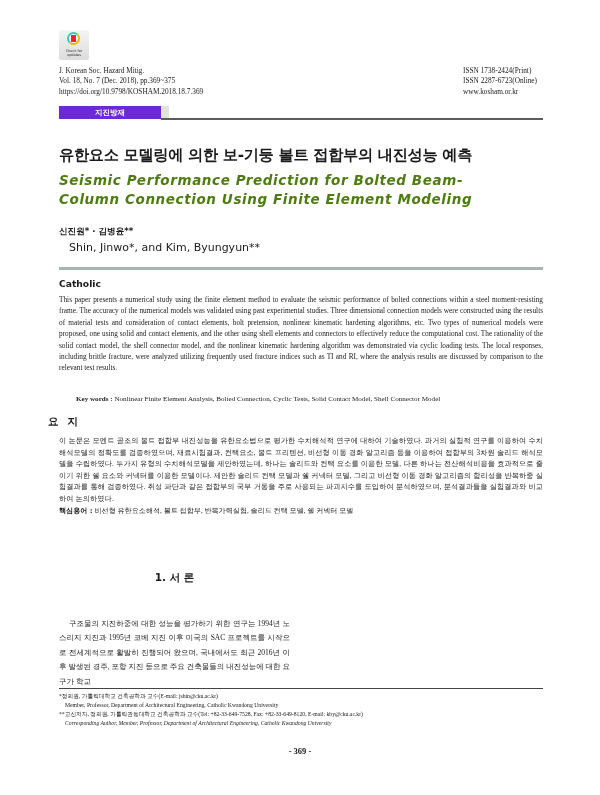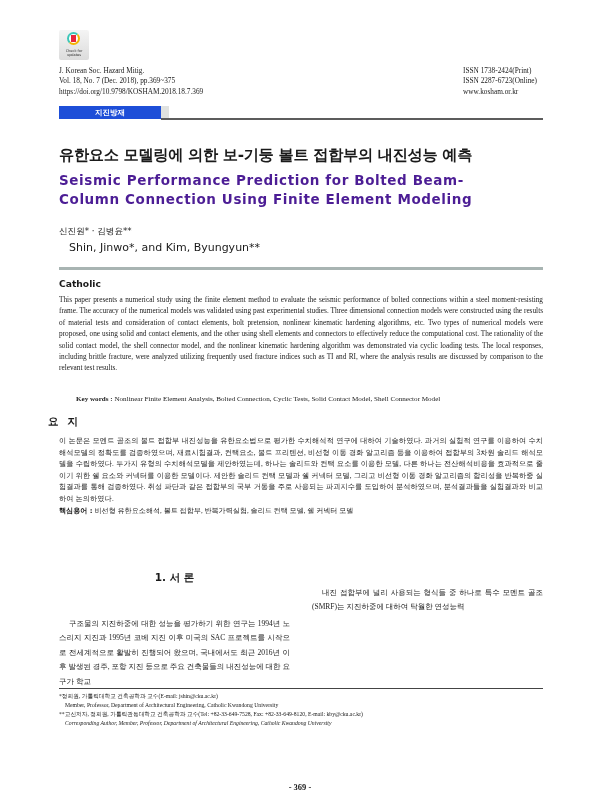--- a/index.html
+++ b/index.html
@@ -9,27 +9,27 @@
 
     #crossmark { position: absolute; left: 59px; top: 30px; width: 30px; height: 30px; background: linear-gradient(#f4f4f4, #dcdcdc); border-radius: 2px; }
     #crossmark .ring { position: absolute; left: 8px; top: 2px; width: 13px; height: 13px; border-radius: 50%; border: 2px solid #f5b400; border-left-color: #3cc6b8; border-top-color: #3cc6b8; box-sizing: border-box; background: #fff; }
     #crossmark .ribbon { position: absolute; left: 12px; top: 5px; width: 5px; height: 7px; background: #e8253b; }
     #crossmark .cm-text { position: absolute; left: 0; top: 19px; width: 30px; font-size: 3.5px; line-height: 4px; text-align: center; color: #333; }
 
     #journal-meta { position: absolute; left: 59px; top: 66px; font-size: 7.3px; line-height: 10.3px; }
     #issn-meta { position: absolute; left: 463px; top: 66px; font-size: 7.3px; line-height: 10.3px; }
 
     #category-bar { position: absolute; left: 59px; top: 106px; width: 484px; height: 14px; }
-    #category-label { position: absolute; left: 0; top: 0; width: 102px; height: 13px; background: #1d4ed8; color: #fff; font-size: 7.5px; line-height: 13px; text-align: center; font-weight: bold; }
+    #category-label { position: absolute; left: 0; top: 0; width: 102px; height: 13px; background: #6d28d9; color: #fff; font-size: 7.5px; line-height: 13px; text-align: center; font-weight: bold; }
     #category-gap { position: absolute; left: 102px; top: 0; width: 8px; height: 13px; background: #e0e2e0; }
     #category-rule { position: absolute; left: 102px; top: 12px; width: 382px; height: 2px; background: #5c5c5c; }
 
     #title-ko { position: absolute; left: 59px; top: 145px; font-size: 15.2px; font-weight: bold; letter-spacing: -0.3px; white-space: nowrap; }
-    #title-en { position: absolute; left: 59px; top: 171px; font-size: 13.5px; line-height: 19px; letter-spacing: 0.6px; font-weight: bold; color: #4c1d95; }
-    #authors-ko { position: absolute; left: 59px; top: 226px; font-size: 8.6px; font-weight: normal; }
+    #title-en { position: absolute; left: 59px; top: 171px; font-size: 13.5px; line-height: 19px; letter-spacing: 0.6px; font-weight: bold; color: #4d7c0f; font-style: italic; }
+    #authors-ko { position: absolute; left: 59px; top: 226px; font-size: 8.6px; font-weight: bold; }
     #authors-en { position: absolute; left: 69px; top: 241px; font-size: 11px; }
 
     .top-rule { position: absolute; left: 59px; top: 267px; width: 484px; height: 3px; background: #a8b4b2; }
 
     #abstract-heading { position: absolute; left: 59px; top: 278px; font-size: 9.2px; font-weight: bold; }
     #abstract-body { position: absolute; left: 59px; top: 286px; width: 484px; font-size: 7.3px; line-height: 11.4px; text-align: justify; margin-top: 8px; }
     #keywords { position: absolute; left: 59px; top: 395px; width: 484px; font-size: 7.1px; }
     #keywords b { font-weight: bold; margin-left: 17px; }
 
     #yoji-heading { position: absolute; left: 48px; top: 415px; font-size: 10.5px; font-weight: bold; letter-spacing: 9px; }
@@ -39,21 +39,21 @@
 
     #section-heading { position: absolute; left: 59px; top: 571px; width: 231px; text-align: center; font-size: 10.5px; font-weight: bold; }
     #col-left { position: absolute; left: 59px; top: 597px; width: 231px; font-size: 7.5px; line-height: 14.4px; text-align: justify; }
     #col-right { position: absolute; left: 312px; top: 566px; width: 231px; font-size: 7.5px; line-height: 14.4px; text-align: justify; }
     .indent { text-indent: 10px; margin-top: 20px; }
 
     #footnote-rule { position: absolute; left: 59px; top: 688px; width: 484px; height: 1px; background: #444; }
     #footnotes { position: absolute; left: 59px; top: 692px; width: 500px; font-size: 5.7px; line-height: 9px; }
     #footnotes .indent2 { padding-left: 6px; }
     #footnotes .italic { font-style: italic; }
-    #page-number { position: absolute; left: 0; width: 600px; top: 746px; text-align: center; font-size: 8.5px; font-weight: bold; margin-top: 36px; }
+    #page-number { position: absolute; left: 0; width: 600px; top: 746px; text-align: center; font-size: 8.5px; font-weight: bold; }
   </style>
 </head>
 <body>
 
 <div id="crossmark">
   <div class="ring"></div>
   <div class="ribbon"></div>
   <div class="cm-text sans">Check for updates</div>
 </div>
 
@@ -95,21 +95,20 @@
 <div id="yoji-keywords" class="serif">
   <b class="sans">핵심용어 :</b>
   <span>비선형 유한요소해석, 볼트 접합부, 반복가력실험, 솔리드 컨택 모델, 쉘 커넥터 모델</span>
 </div>
 
 <div id="section-heading" class="sans">1. 서 론</div>
 <div id="col-left" class="serif">
   <div class="indent">구조물의 지진하중에 대한 성능을 평가하기 위한 연구는 1994년 노스리지 지진과 1995년 코베 지진 이후 미국의 SAC 프로젝트를 시작으로 전세계적으로 활발히 진행되어 왔으며, 국내에서도 최근 2016년 이후 발생된 경주, 포항 지진 등으로 주요 건축물들의 내진성능에 대한 요구가 학교</div>
 </div>
 <div id="col-right" class="serif">
-  <div class="indent">내진 접합부에 널리 사용되는 형식들 중 하나로 특수 모멘트 골조(SMRF)는 지진하중에 대하여 탁월한 연성능력</div>
 </div>
 
 <div id="footnote-rule"></div>
 <div id="footnotes" class="serif">
   <div>*정회원, 가톨릭대학교 건축공학과 교수(E-mail: jshin@cku.ac.kr)</div>
   <div class="indent2">Member, Professor, Department of Architectural Engineering, Catholic Kwandong University</div>
   <div>**교신저자, 정회원, 가톨릭관동대학교 건축공학과 교수(Tel: +82-33-649-7528, Fax: +82-33-649-8120, E-mail: kby@cku.ac.kr)</div>
   <div class="indent2 italic">Corresponding Author, Member, Professor, Department of Architectural Engineering, Catholic Kwandong University</div>
 </div>
 

